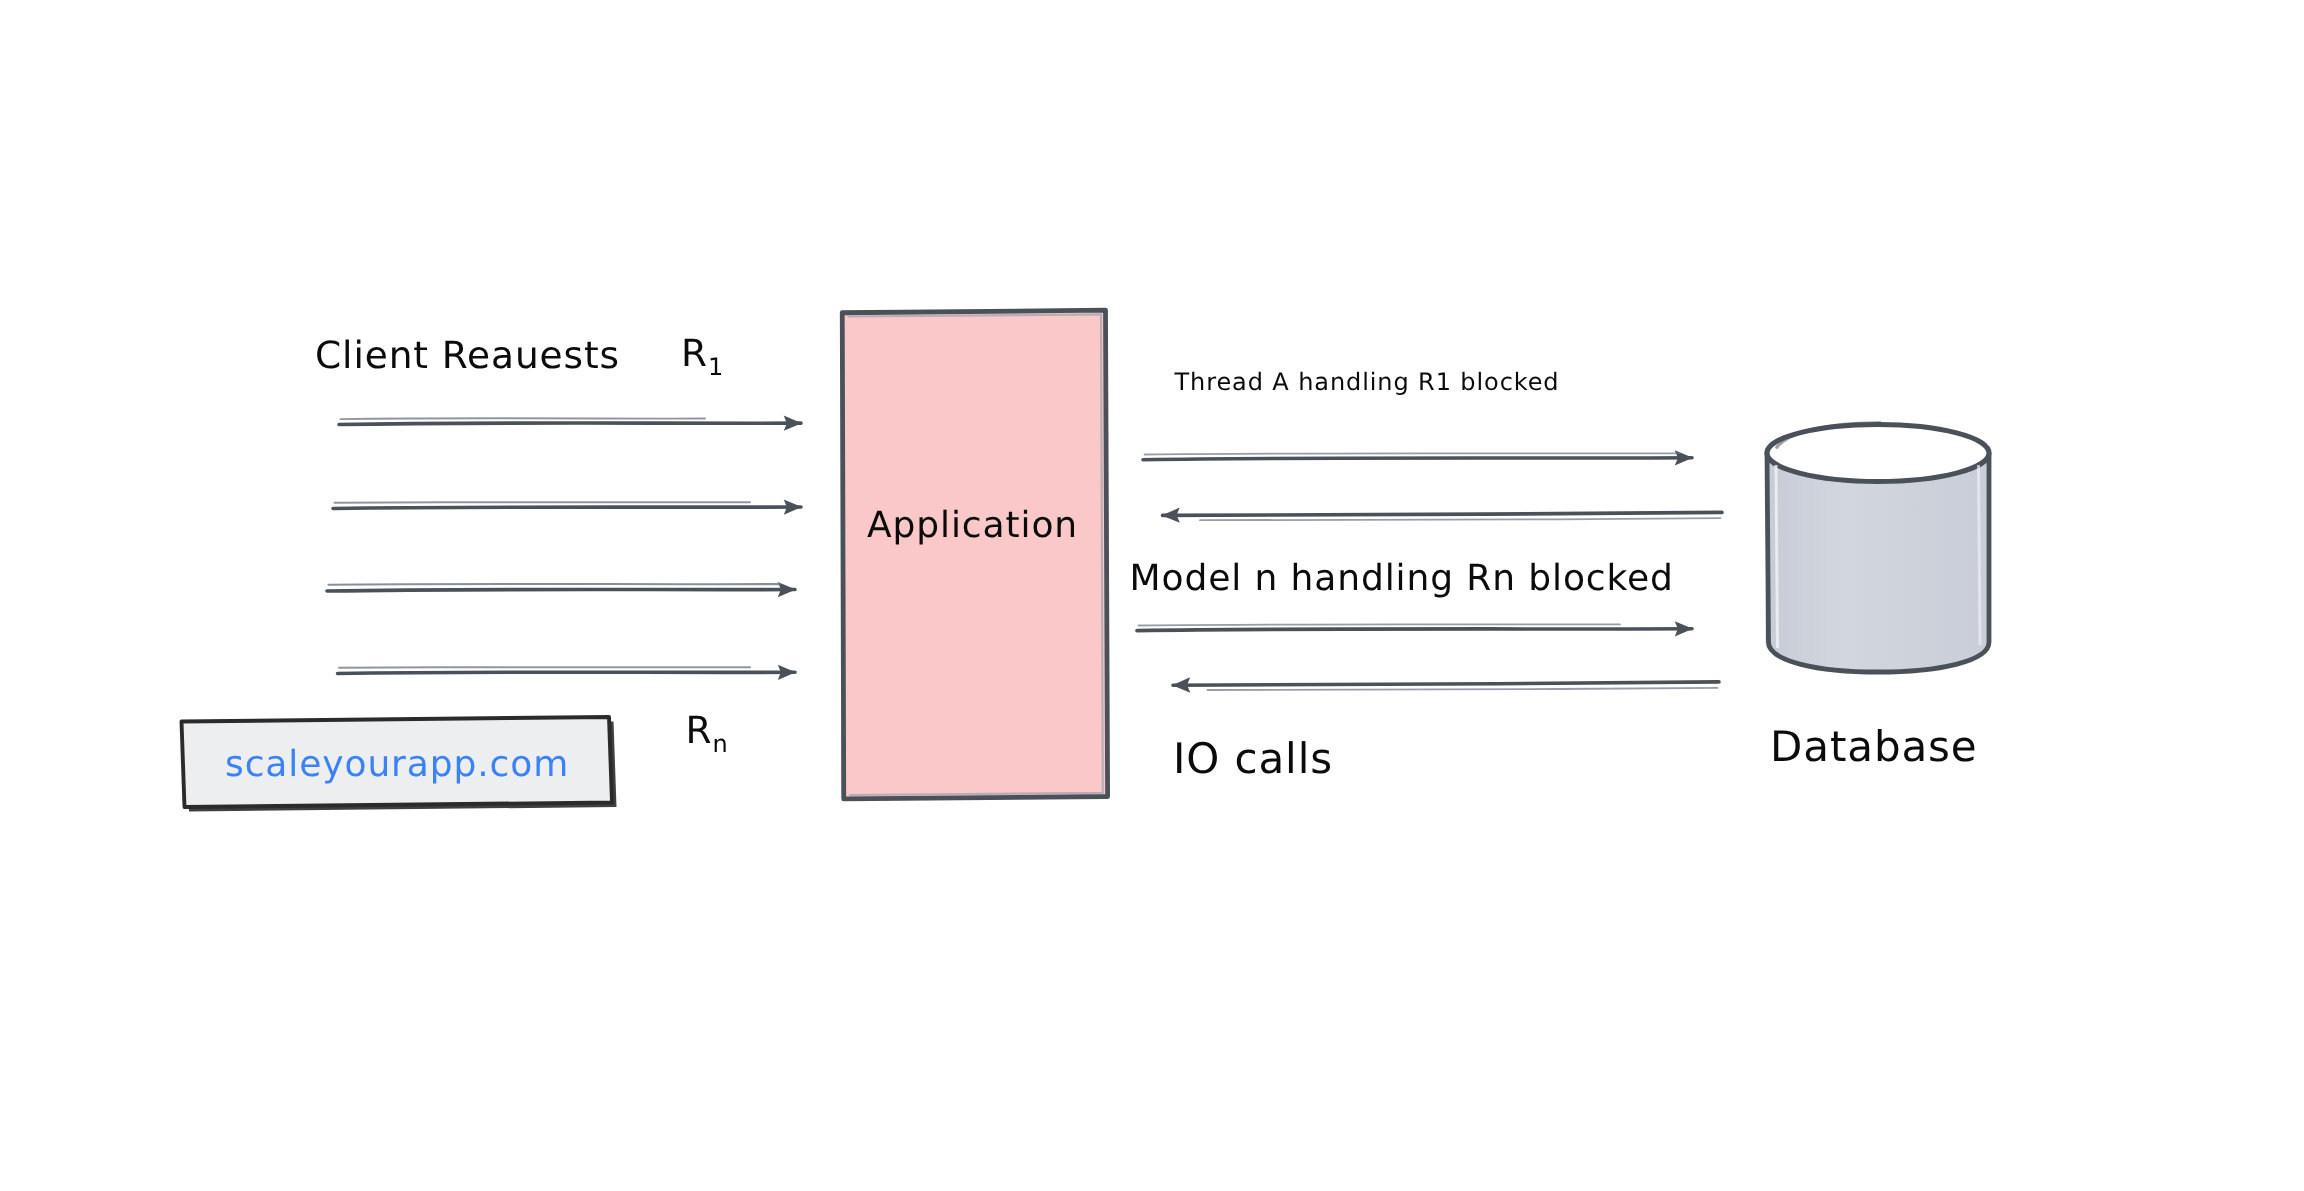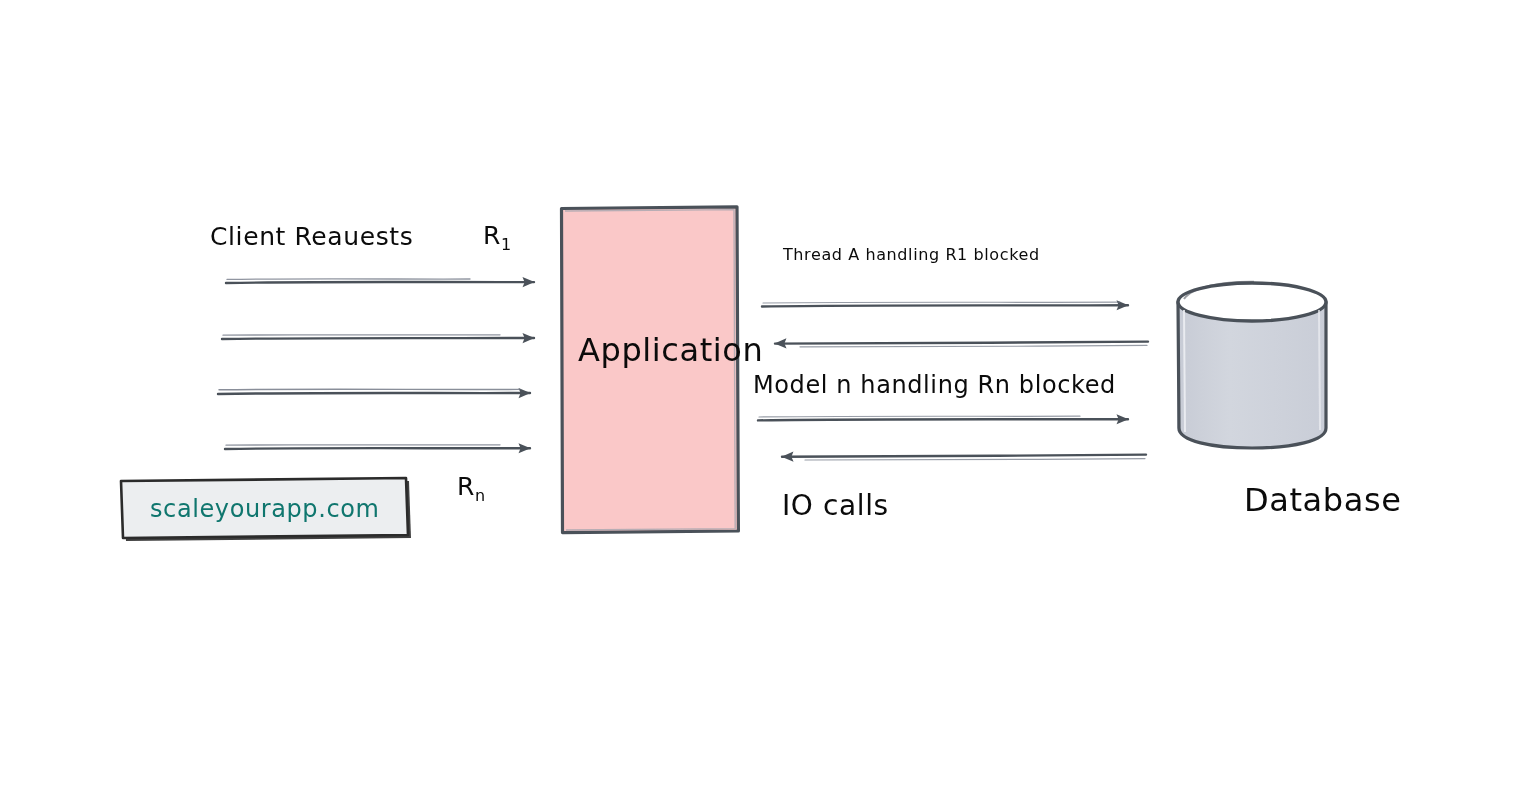--- a/index.html
+++ b/index.html
@@ -29,39 +29,39 @@
     white-space: nowrap;
     letter-spacing: 0.6px;
     font-weight: 400;
   }
   .t-client-requests {
     left: 210px;
     top: 222px;
     font-size: 25px;
   }
   .t-r1 {
-    left: 483px;
+    left: 454px;
     top: 221px;
     font-size: 25px;
     text-align: right;
   }
   .t-rn {
     left: 457px;
     top: 472px;
     font-size: 25px;
   }
   .sub {
     font-size: 16px;
     vertical-align: sub;
     letter-spacing: 0;
   }
   .t-app-server {
     left: 578px;
     top: 333px;
-    font-size: 32px;
+    font-size: 24px;
     line-height: 35px;
     white-space: normal;
     width: 150px;
   }
   .t-thread-a {
     left: 755px;
     top: 245px;
     font-size: 16px;
     margin-left: 28px;
   }
@@ -69,34 +69,34 @@
     left: 753px;
     top: 371px;
     font-size: 24px;
   }
   .t-io-calls {
     left: 782px;
     top: 489px;
     font-size: 28px;
   }
   .t-database {
-    left: 1244px;
+    left: 1180px;
     top: 481px;
-    font-size: 32px;
+    font-size: 28px;
   }
   .t-caption {
     left: 472px;
     top: 607px;
     font-size: 25px;
   }
   .t-watermark {
     left: 150px;
     top: 495px;
     font-size: 24px;
-    color: #0f766e;
+    color: #3b82f6;
   }
 </style>
 </head>
 <body>
 
 <div id="canvas">
 
   <svg class="layer" viewBox="0 0 1536 794" xmlns="http://www.w3.org/2000/svg">
     <defs>
       <marker id="arrowR" markerWidth="13" markerHeight="11" refX="12" refY="5.5" orient="auto" markerUnits="userSpaceOnUse">

